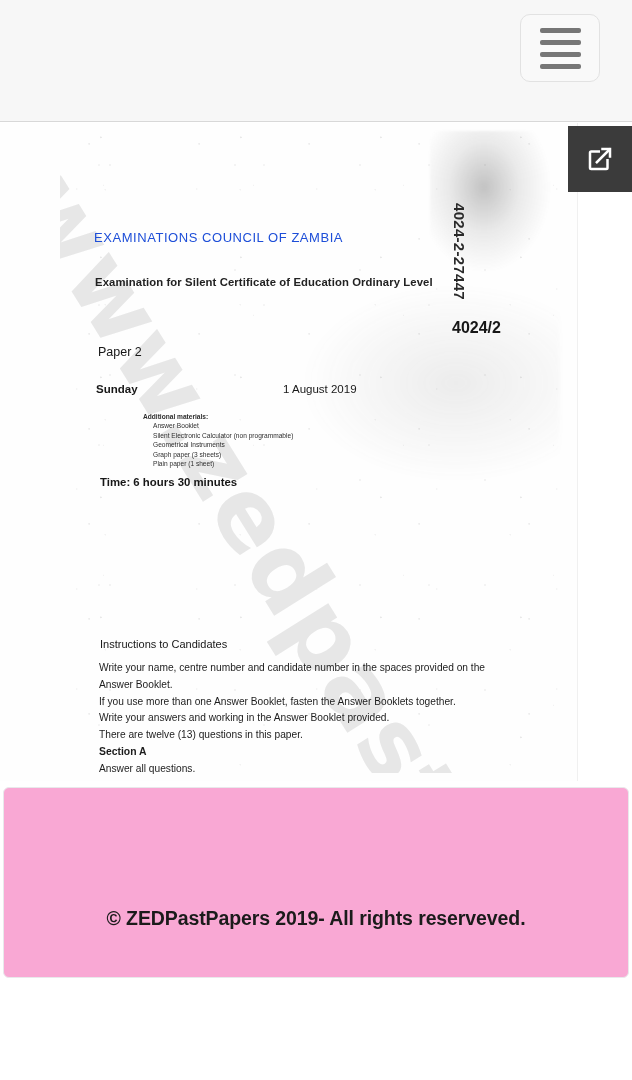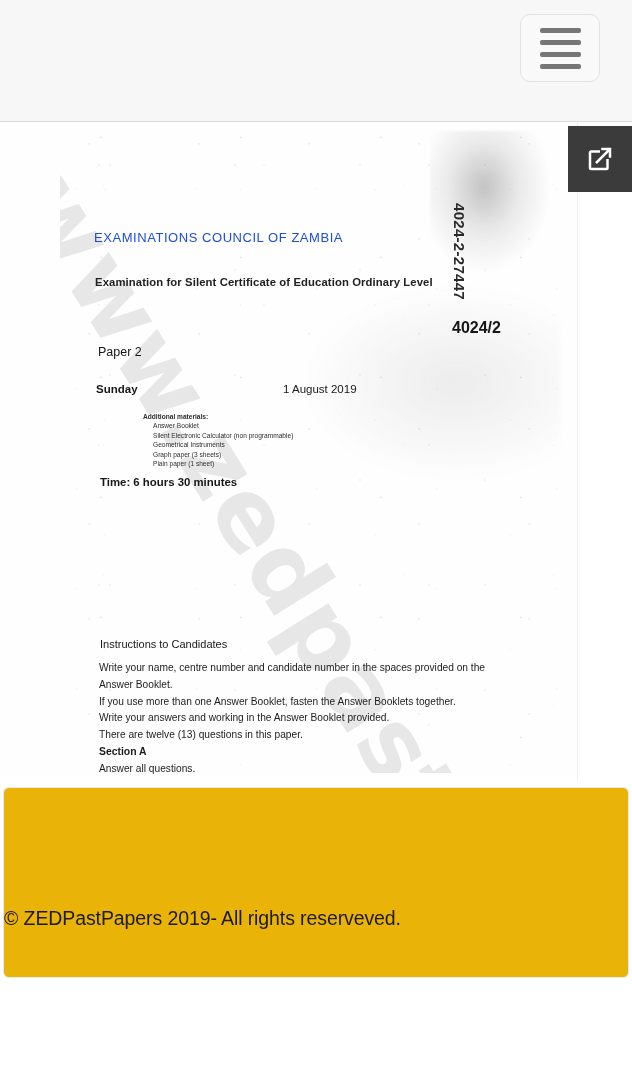--- a/index.html
+++ b/index.html
@@ -152,24 +152,24 @@
     display: flex; align-items: center; justify-content: center;
     cursor: pointer;
     z-index: 25;
   }
   .open-ext-btn svg { display: block; }
 
   
   .footer-card {
     position: absolute; left: 3px; top: 787px;
     width: 626px; height: 191px;
-    background: #eab308;
+    background: #f9a8d4;
     border: 1px solid #e9e9eb;
     border-radius: 6px;
-    display: flex; align-items: center; 
+    display: flex; align-items: center; justify-content: center; font-weight: bold;
   }
   .footer-text {
     font-size: 19.5px; color: #1b1b1b; letter-spacing: -0.1px;
     text-align: center;
     transform: translateY(36px);
   }
   .below-white {
     position: absolute; left: 0; top: 979px; width: 632px; height: 101px;
     background: #ffffff;
   }

